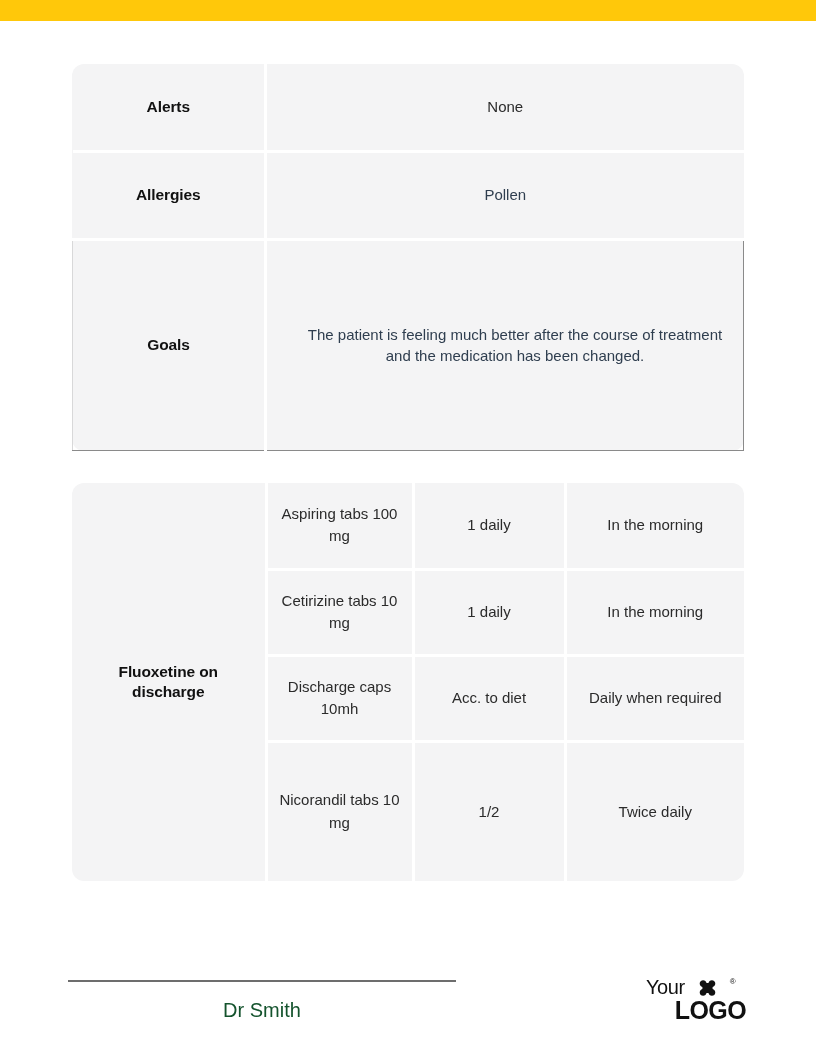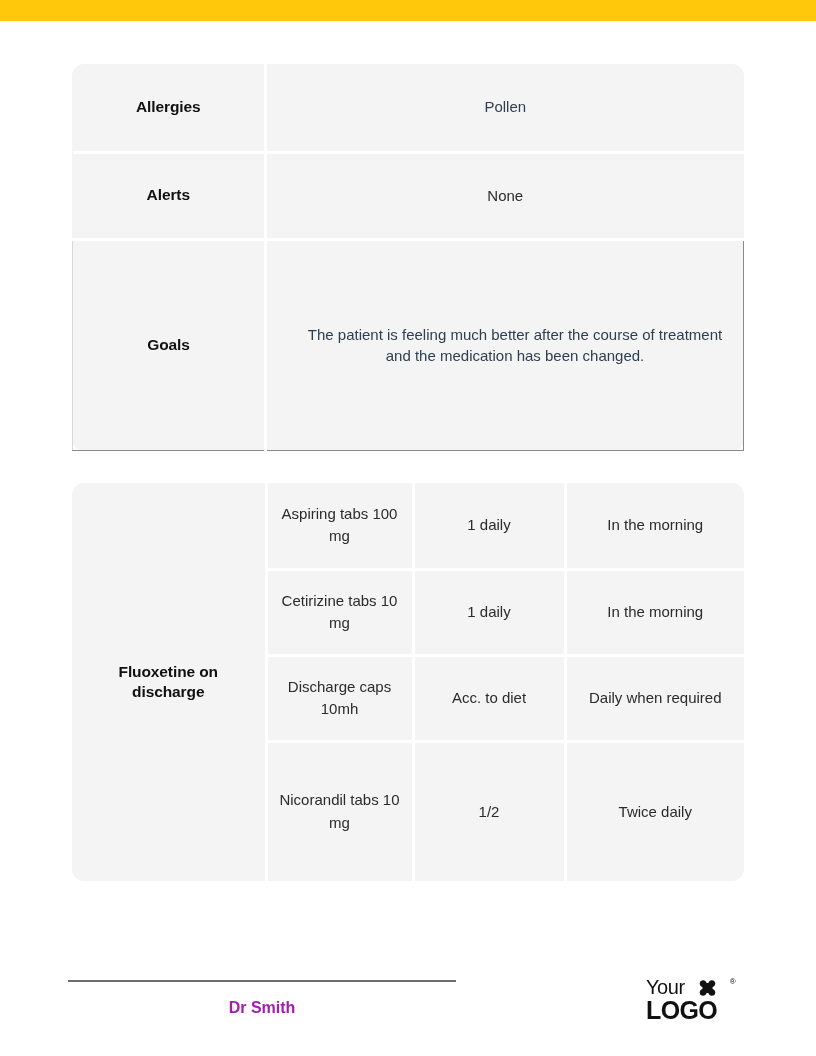--- a/index.html
+++ b/index.html
@@ -98,23 +98,22 @@
   }
 
   #signature-line {
     width: 100%;
     height: 2px;
     background: #6d6d6d;
   }
 
   #signature-name {
     margin-top: 17px;
-    font-size: 16px;
-    color: #a21caf;
-    font-weight: bold;
+    font-size: 20px;
+    color: #14532d;
   }
 
   
   #logo {
     position: absolute;
     left: 646px;
     top: 977px;
     width: 100px;
     color: #111111;
     line-height: 1;
@@ -136,41 +135,42 @@
   #logo-reg {
     font-size: 8px;
     margin-top: 1px;
   }
 
   #logo-word {
     font-size: 25px;
     font-weight: bold;
     letter-spacing: -0.6px;
     margin-top: -2px;
+    text-align: right;
   }
 </style>
 </head>
 <body>
 
 <div id="top-bar"></div>
 
 <div class="card" id="summary-card">
   <table class="tbl">
     <colgroup>
         <col style="width:193px">
         <col>
       </colgroup>
     <tbody>
+      <tr style="height:87px">
+        <td class="lbl sep-b sep-r">Alerts</td>
+        <td class="val-neutral sep-b">None</td>
+      </tr>
       <tr style="height:88px">
         <td class="lbl sep-b sep-r">Allergies</td>
         <td class="val sep-b">Pollen</td>
-      </tr>
-      <tr style="height:87px">
-        <td class="lbl sep-b sep-r">Alerts</td>
-        <td class="val-neutral sep-b">None</td>
       </tr>
       <tr>
         <td class="lbl sep-r goal-box-t goal-box-b" style="border-left:1px solid #d8d8d9">Goals</td>
         <td class="val goal-box-t goal-box-b goal-box-r" style="padding-left:28px;padding-right:8px">The patient is feeling much better after the course of treatment and the medication has been changed.</td>
       </tr>
     </tbody>
   </table>
 </div>
 
 <div class="card" id="medication-card">

